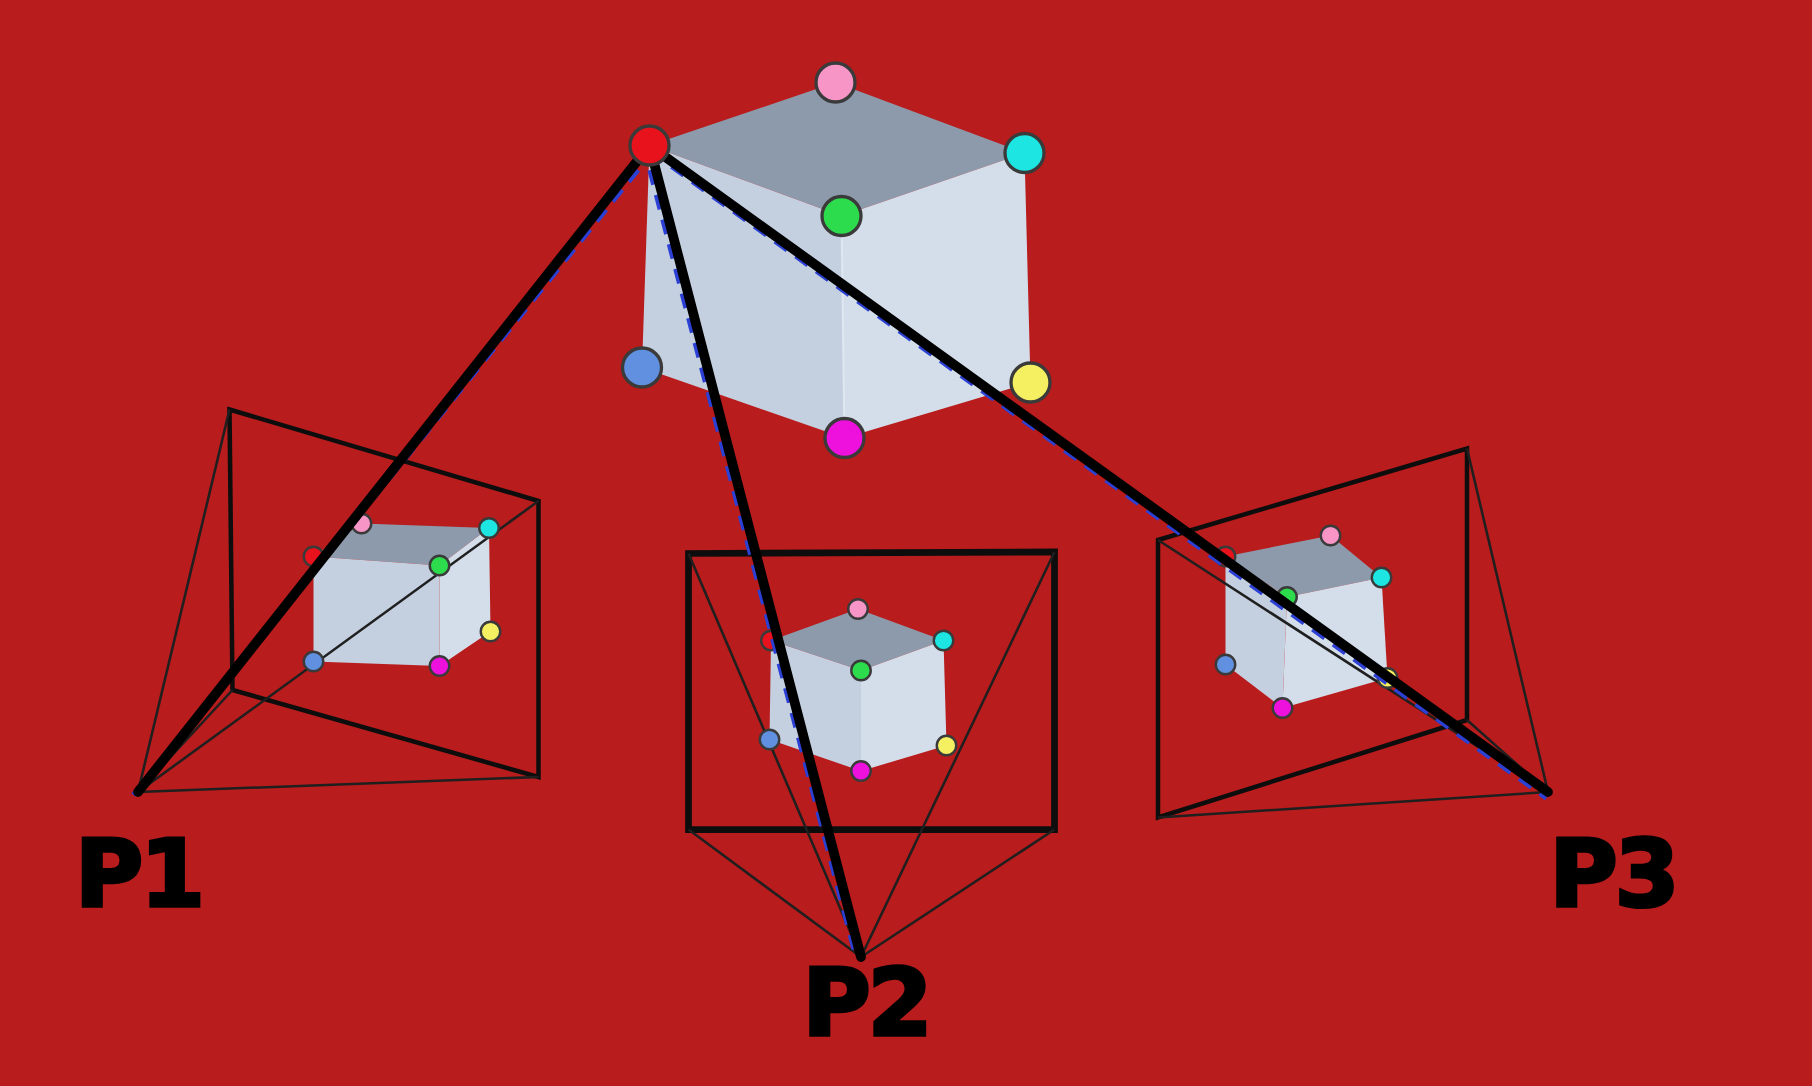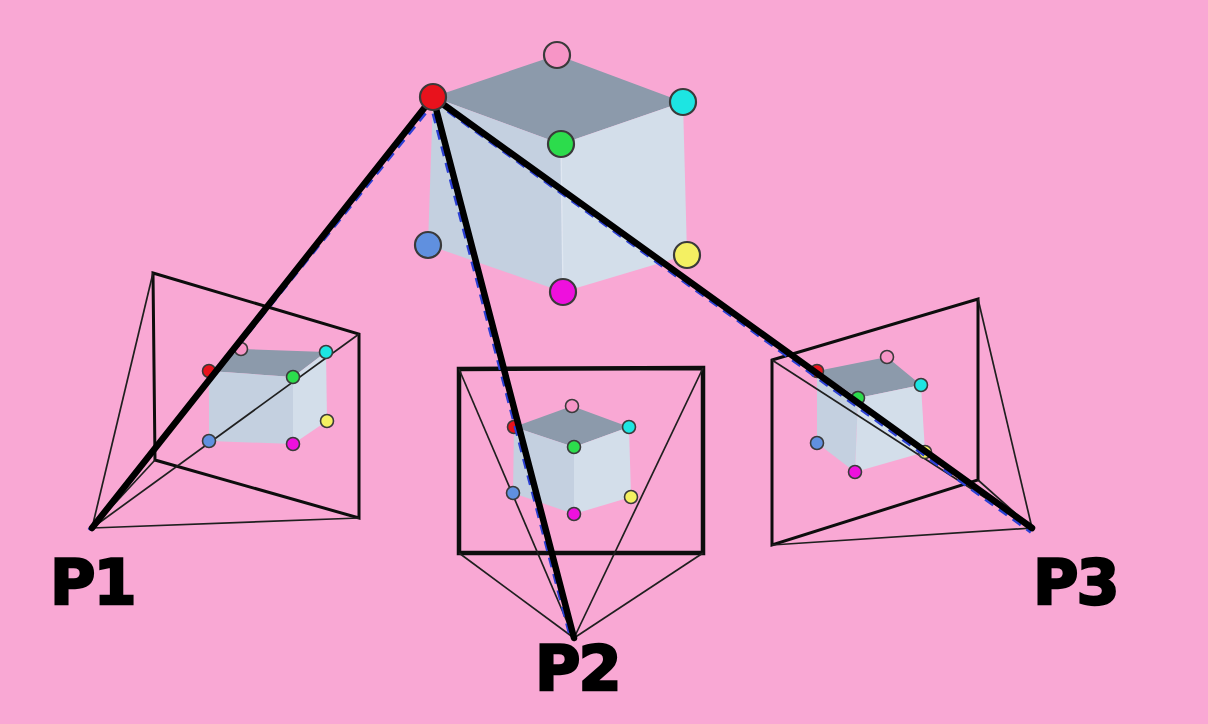--- a/index.html
+++ b/index.html
@@ -1,18 +1,18 @@
 <!DOCTYPE html>
 <html><head>
 <meta charset="utf-8">
 <style>
   html, body { margin: 0; padding: 0; background: #ffffff; }
   .canvas {
     width: 1208px; height: 724px;
-    background: #f9a8d4; position: relative; overflow: hidden; text-align: center;
+    background: #b91c1c; position: relative; overflow: hidden; text-align: center;
   }
   svg { display: block; width: 1208px; height: 724px; }
   .camera-label {
     font-family: "DejaVu Sans", "Liberation Sans", sans-serif;
     font-weight: bold;
     font-size: 62px;
     fill: #000000;
     stroke: #000000;
     stroke-width: 2.4px;
     paint-order: stroke fill;

